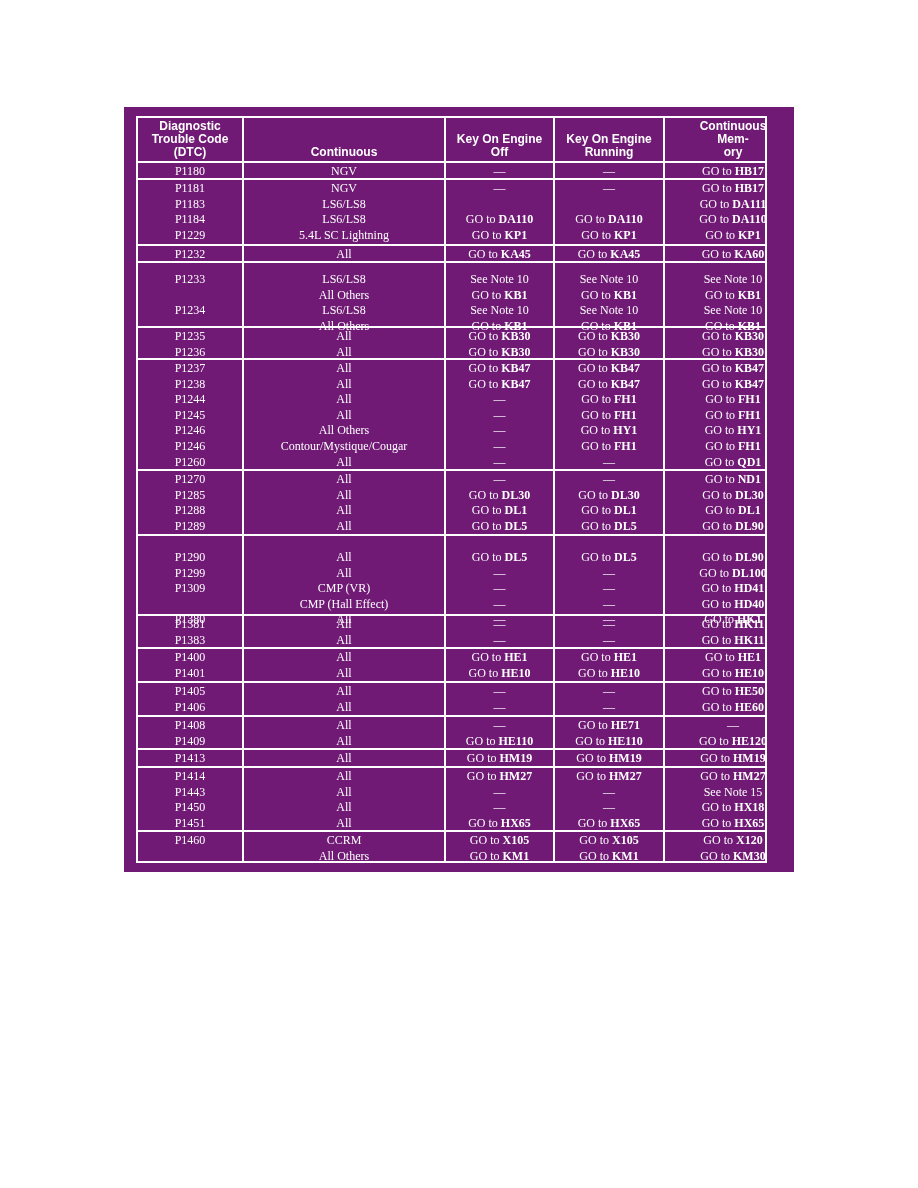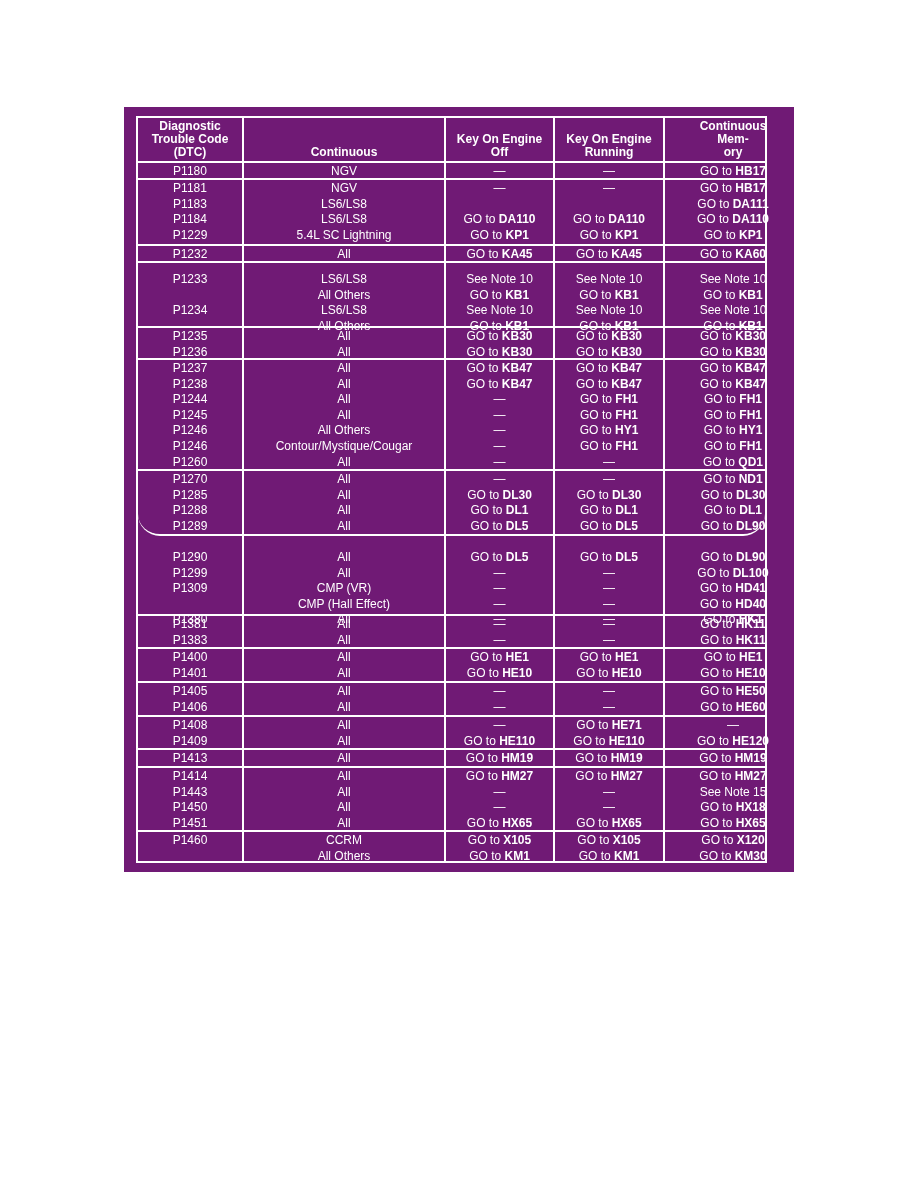--- a/index.html
+++ b/index.html
@@ -6,21 +6,21 @@
   body { width:918px; height:1188px; background:#ffffff; position:relative; overflow:hidden;
          font-family:"Liberation Sans", sans-serif; }
   #sheet { position:absolute; left:124px; top:107px; width:670px; height:765px; background:#701a75; }
   #tbl { position:absolute; left:12px; top:9px; width:631px; height:747px;
          border:2px solid #ffffff; box-sizing:border-box; }
   .vline { position:absolute; top:0; bottom:0; width:2px; background:#ffffff; }
   .hdr { position:absolute; left:0; right:0; top:0; height:45px; border-bottom:2px solid #ffffff; box-sizing:border-box; }
   .hcell { position:absolute; bottom:2px; color:#ffffff; font-weight:bold; font-size:12px; line-height:13px; text-align:center; }
   .grp { position:absolute; left:0; right:0; border-bottom:2px solid #ffffff; box-sizing:border-box; }
   .grp.last { border-bottom:none; }
-  .row { position:relative; height:15.6px; }
+  .row { position:relative; height:15.6px;font-family:Liberation Serif, serif; }
   .c { position:absolute; top:0; color:#ffffff; font-size:12px; line-height:15.6px; text-align:center; white-space:nowrap; }
   .c b { font-weight:bold; }
   .c1 { left:0; width:104px; }
   .c2 { left:106px; width:200px; }
   .c3 { left:308px; width:107px; }
   .c4 { left:417px; width:108px; }
   .c5 { left:554px; width:82px; }
 </style>
 </head>
 <body>
@@ -194,21 +194,21 @@
             <div class="c c5">GO to <b>FH1</b></div>
           </div>
           <div class="row">
             <div class="c c1">P1260</div>
             <div class="c c2">All</div>
             <div class="c c3">—</div>
             <div class="c c4">—</div>
             <div class="c c5">GO to <b>QD1</b></div>
           </div>
         </div>
-        <div class="grp" style="top: 308px; height: 65px; padding-top: 1px; border-radius: 22px;">
+        <div class="grp" style="top: 308px; height: 65px; padding-top: 1px;">
           <div class="row">
             <div class="c c1">P1270</div>
             <div class="c c2">All</div>
             <div class="c c3">—</div>
             <div class="c c4">—</div>
             <div class="c c5">GO to <b>ND1</b></div>
           </div>
           <div class="row">
             <div class="c c1">P1285</div>
             <div class="c c2">All</div>

